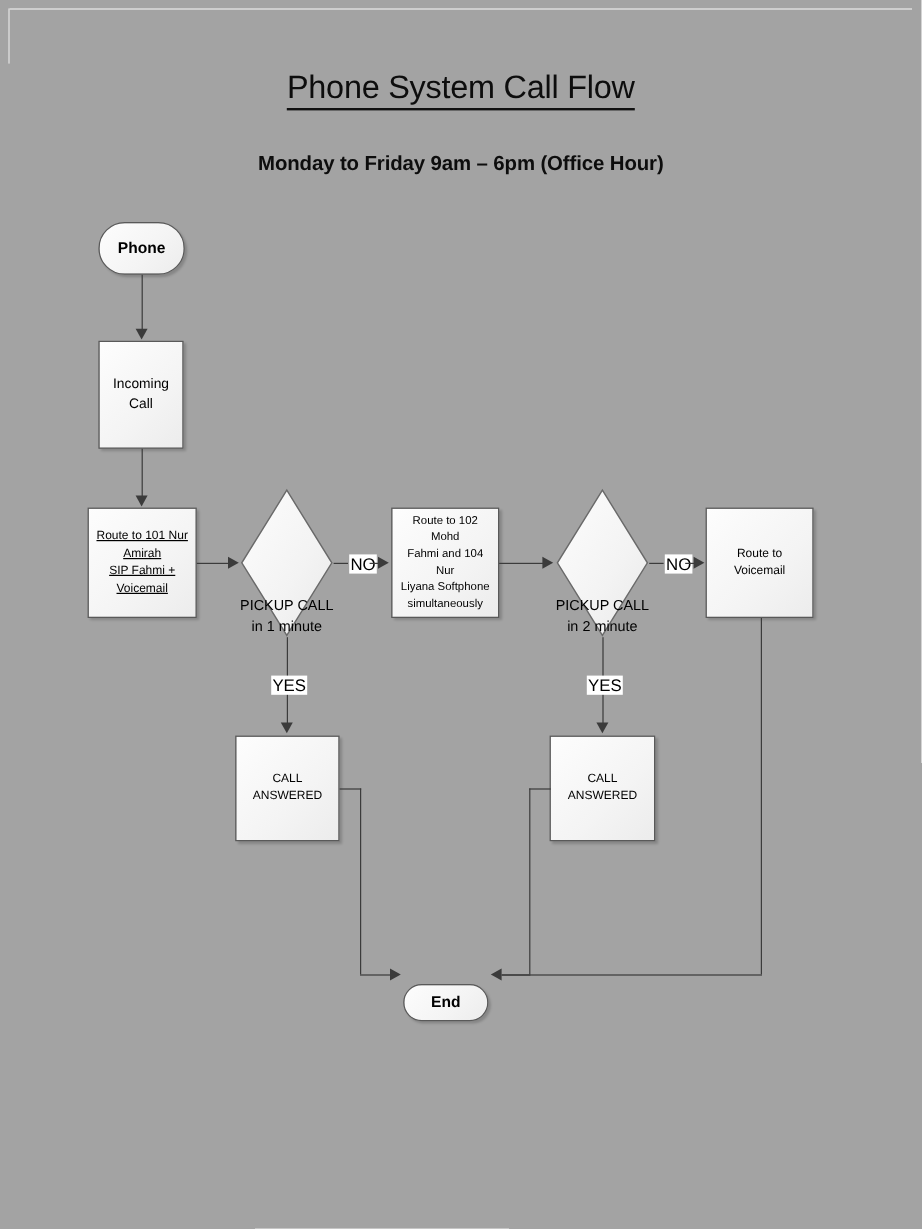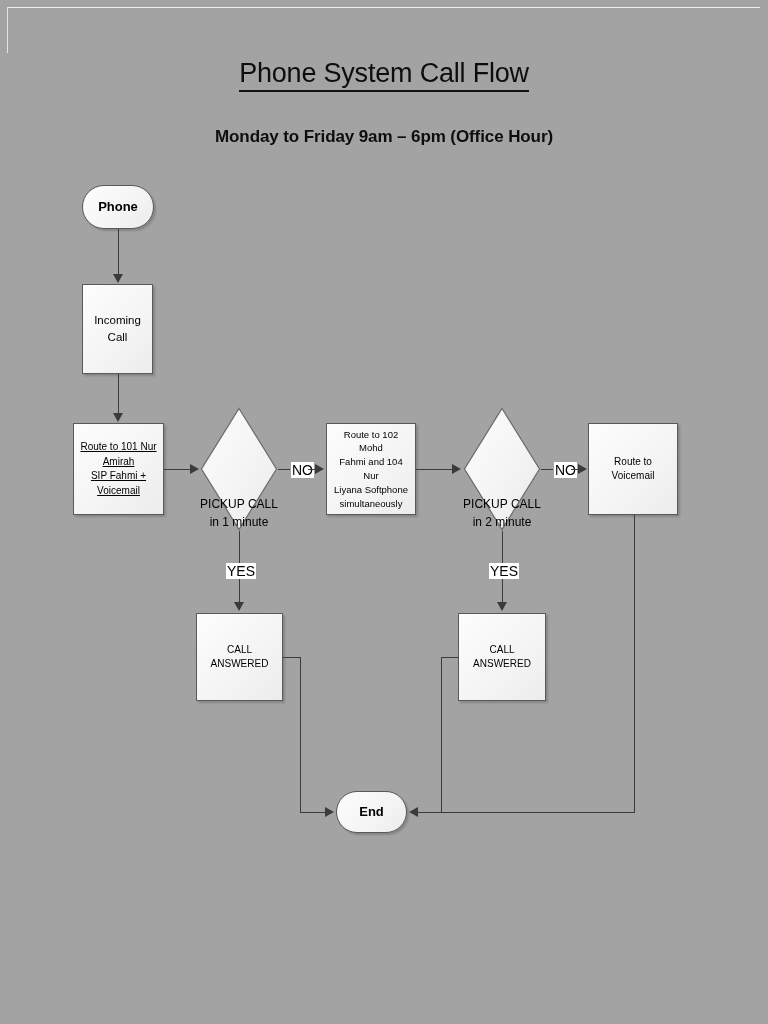--- a/index.html
+++ b/index.html
@@ -240,21 +240,21 @@
   </div>
 
   <div class="node" style="left:196px; top:613px; width:87px; height:88px; font-size:10px;">
     <span>CALL ANSWERED</span>
   </div>
 
   <div class="node" style="left:458px; top:613px; width:88px; height:88px; font-size:10px;">
     <span>CALL ANSWERED</span>
   </div>
 
-  <div class="node terminator" style="left:336px; top:791px; width:71px; height:42px;">
+  <div class="node terminator" style="left:336px; top:820px; width:71px; height:31px;">
     <span>End</span>
   </div>
 
   <div class="vline" style="left:118px; top:229px; height:46px;"></div>
   <div class="arrow arrow-down" style="left:113px; top:274px;"></div>
 
   <div class="vline" style="left:118px; top:374px; height:40px;"></div>
   <div class="arrow arrow-down" style="left:113px; top:413px;"></div>
 
   <div class="hline" style="left:164px; top:469px; width:27px;"></div>

